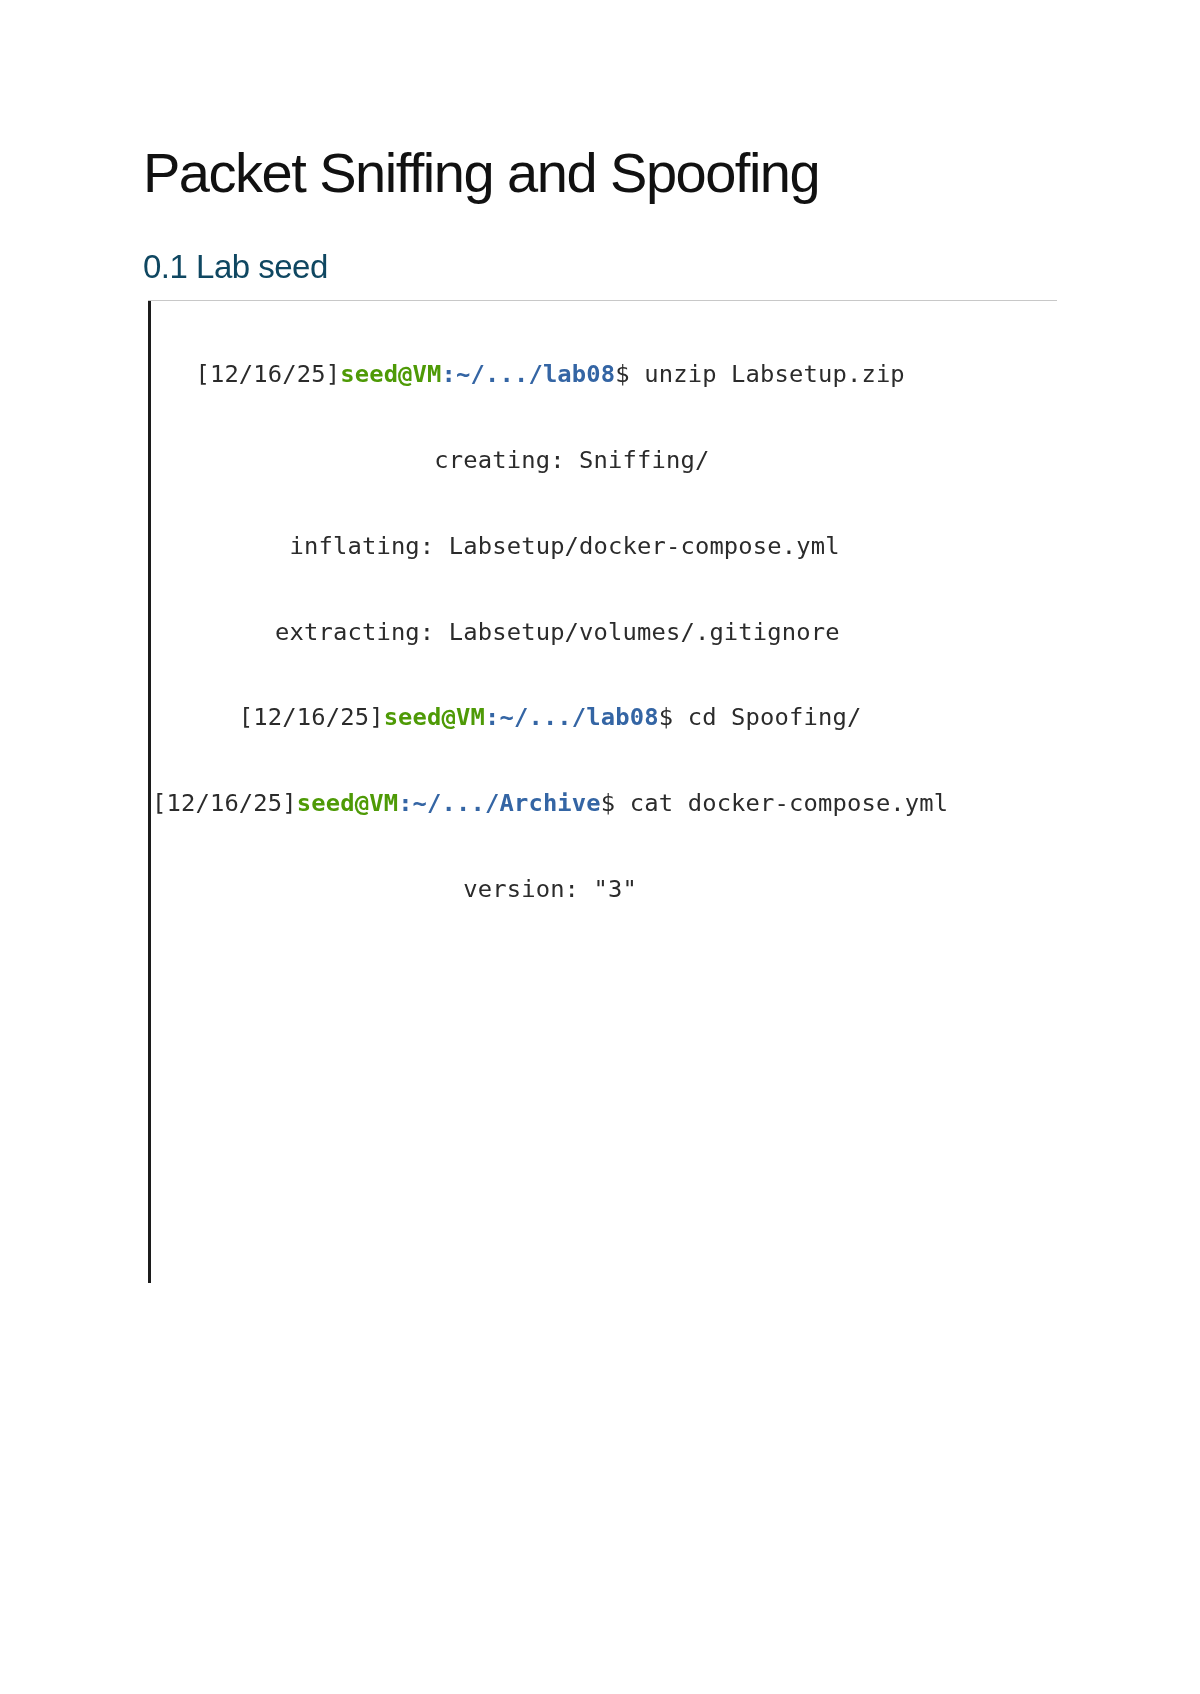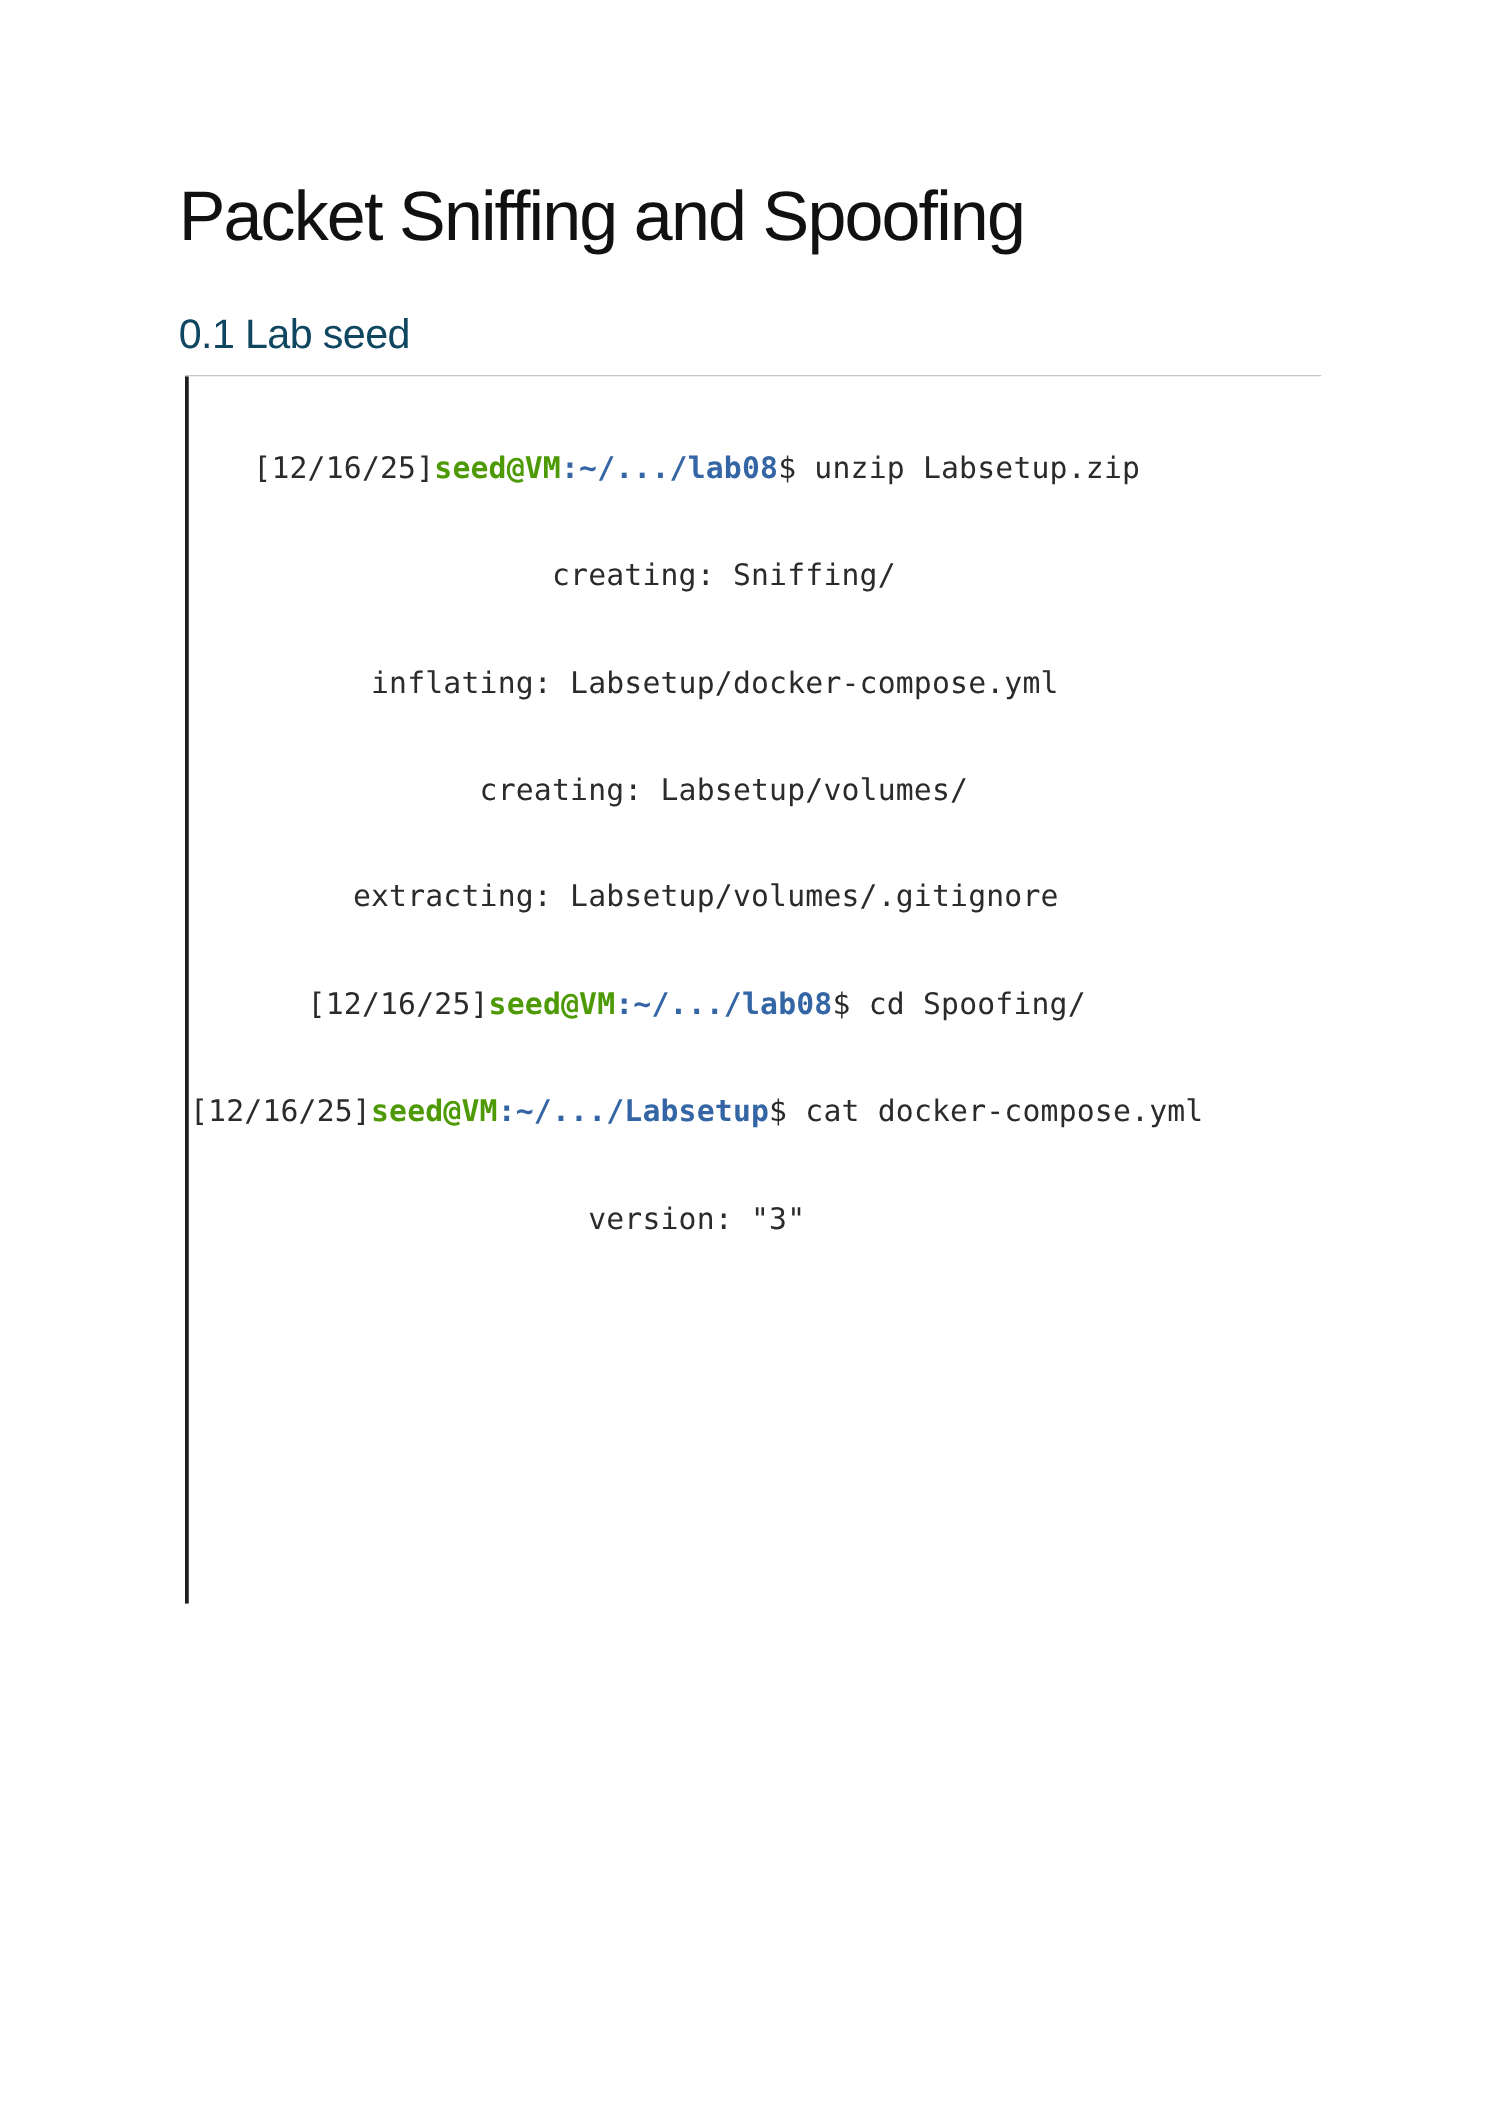--- a/index.html
+++ b/index.html
@@ -41,24 +41,23 @@
 <body>
 
 <h1 class="page-title">Packet Sniffing and Spoofing</h1>
 <h2 class="section-heading">0.1 Lab seed</h2>
 
 <div class="terminal">
   <div class="term-lines">
     <div class="term-line"><span class="p-date">[12/16/25]</span><span class="p-user">seed@VM</span><span class="p-path">:~/.../lab08</span><span>$ </span><span>unzip Labsetup.zip</span></div>
     <div class="term-line">   creating: Sniffing/</div>
     <div class="term-line">  inflating: Labsetup/docker-compose.yml</div>
-    <div class="term-line">   creating: Labsetup/volumes/</div>
     <div class="term-line"> extracting: Labsetup/volumes/.gitignore</div>
     <div class="term-line"><span class="p-date">[12/16/25]</span><span class="p-user">seed@VM</span><span class="p-path">:~/.../lab08</span><span>$ </span><span>cd Spoofing/</span></div>
-    <div class="term-line"><span class="p-date">[12/16/25]</span><span class="p-user">seed@VM</span><span class="p-path">:~/.../Labsetup</span><span>$ </span><span>cat docker-compose.yml</span></div>
+    <div class="term-line"><span class="p-date">[12/16/25]</span><span class="p-user">seed@VM</span><span class="p-path">:~/.../Archive</span><span>$ </span><span>cat docker-compose.yml</span></div>
     <div class="term-line">version: "3"</div>
     <div class="term-line"></div>
     
     
     
     
     
     
     
     

